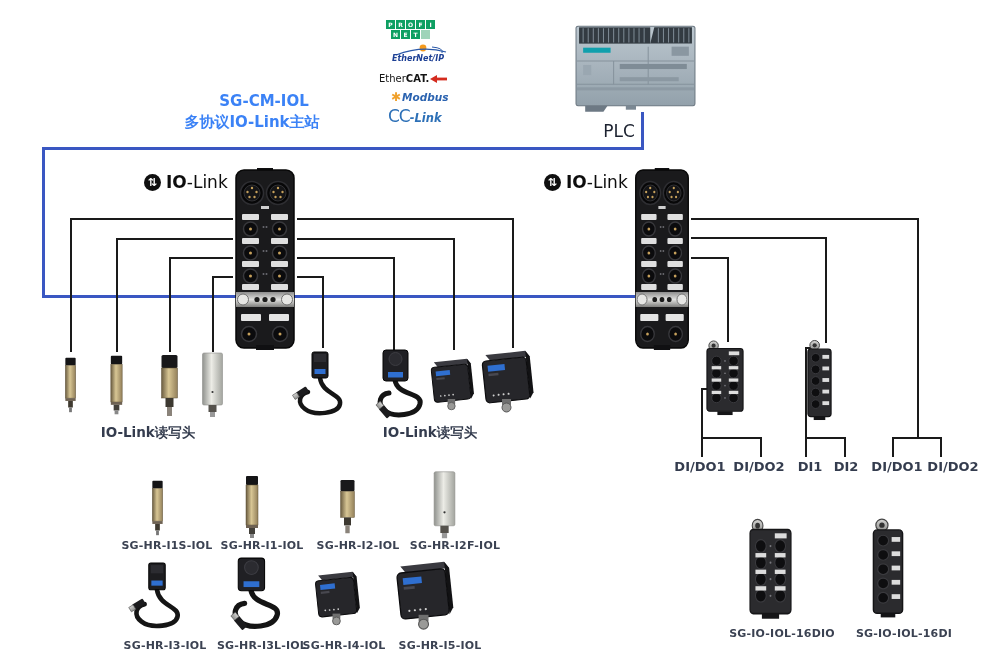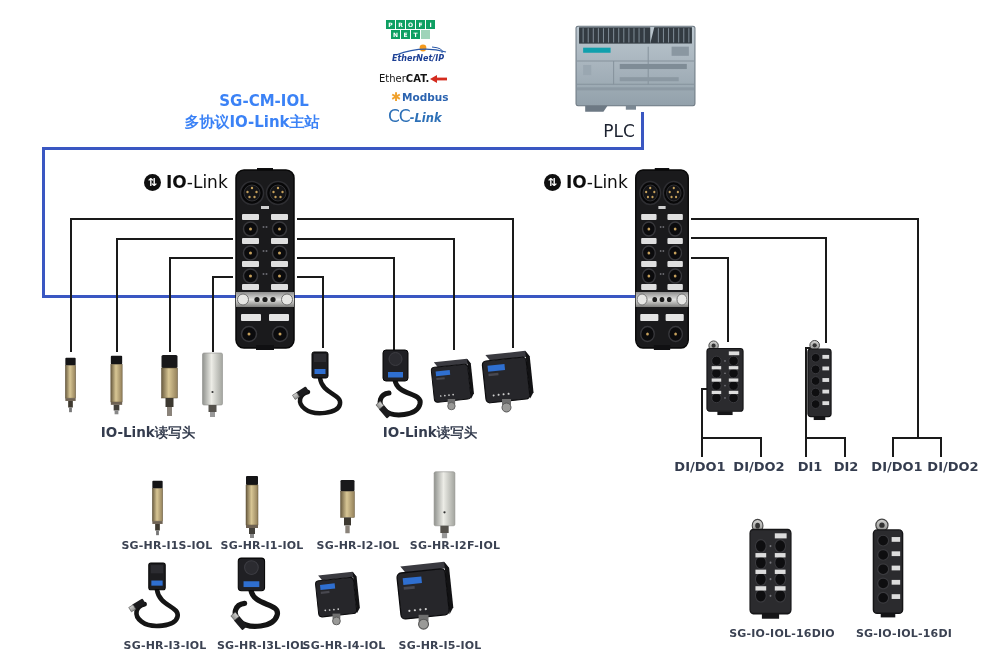--- a/index.html
+++ b/index.html
@@ -30,21 +30,21 @@
   .pf-row{display:flex;gap:1px;margin-bottom:1px;}
   .pf-tile{width:9px;height:9px;background:#0e9f62;color:#fff;font-size:6px;font-weight:700;
        display:flex;align-items:center;justify-content:center;}
   .pf-tile.lite{background:#9fd4b9;}
   .enip{font-style:italic;font-weight:700;font-size:8px;color:#1c3f94;}
   .ecat{font-size:10px;color:#141414;display:flex;align-items:center;}
   .ecat .a{font-weight:400;}
   .ecat .b{font-weight:800;text-align:right;}
   .modbus{display:flex;align-items:center;}
   .modbus .star{color:#f0a02a;font-size:12px;margin-right:1px;}
-  .modbus .txt{font-weight:700;font-size:10.5px;color:#2b63b0;}
+  .modbus .txt{font-weight:700;font-style:italic;font-size:10.5px;color:#2b63b0;}
   .cclink{display:flex;align-items:baseline;color:#2d70b7;}
   .cclink .a{font-size:17px;font-weight:400;letter-spacing:-1px;}
   .cclink .b{font-size:11.5px;font-weight:700;font-style:italic;}
   svg{display:block;}
 </style>
 </head>
 <body>
 
 <div class="canvas">
 

